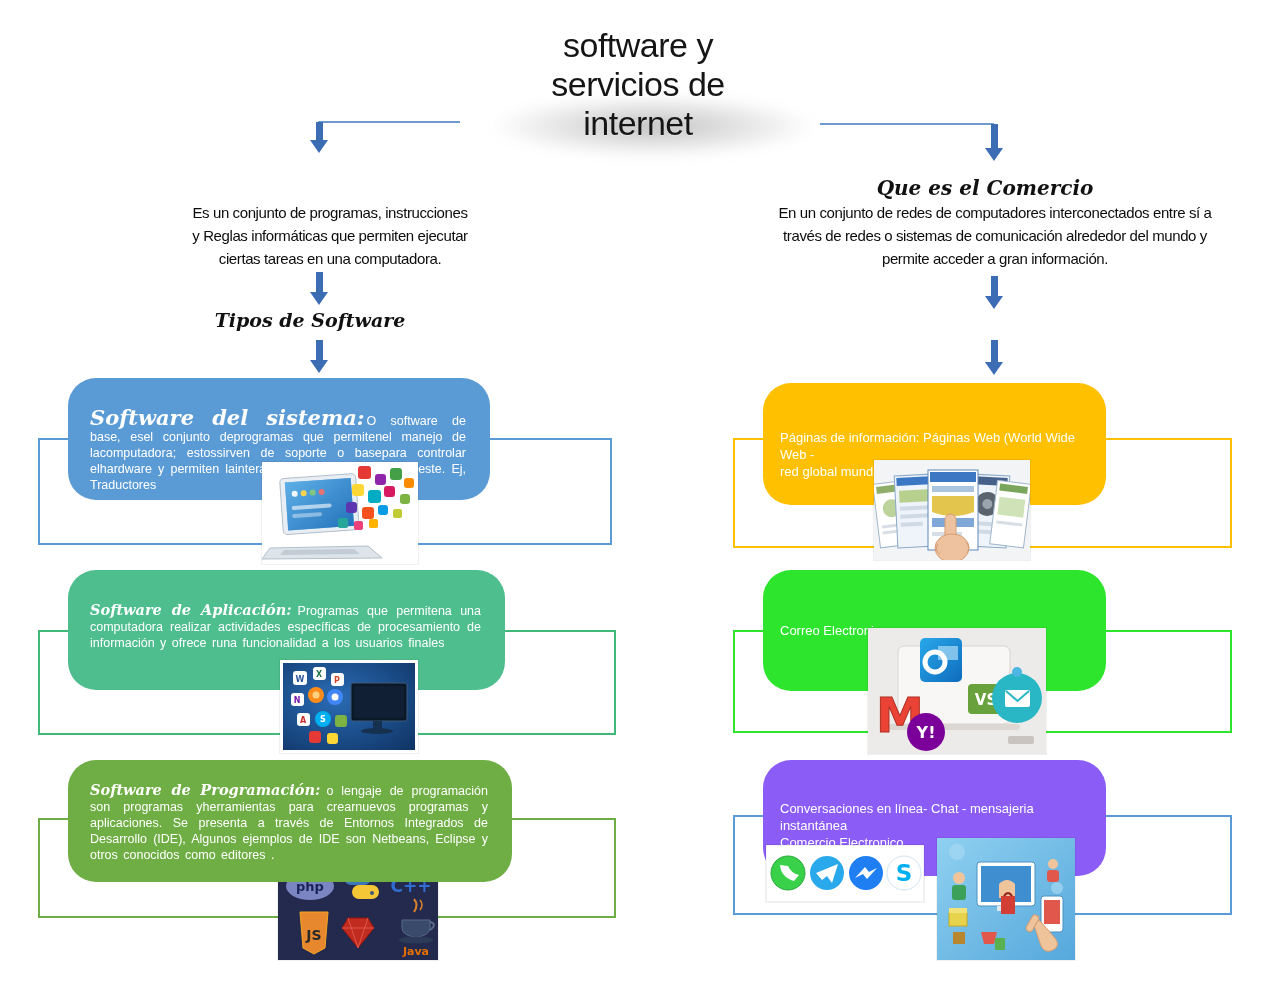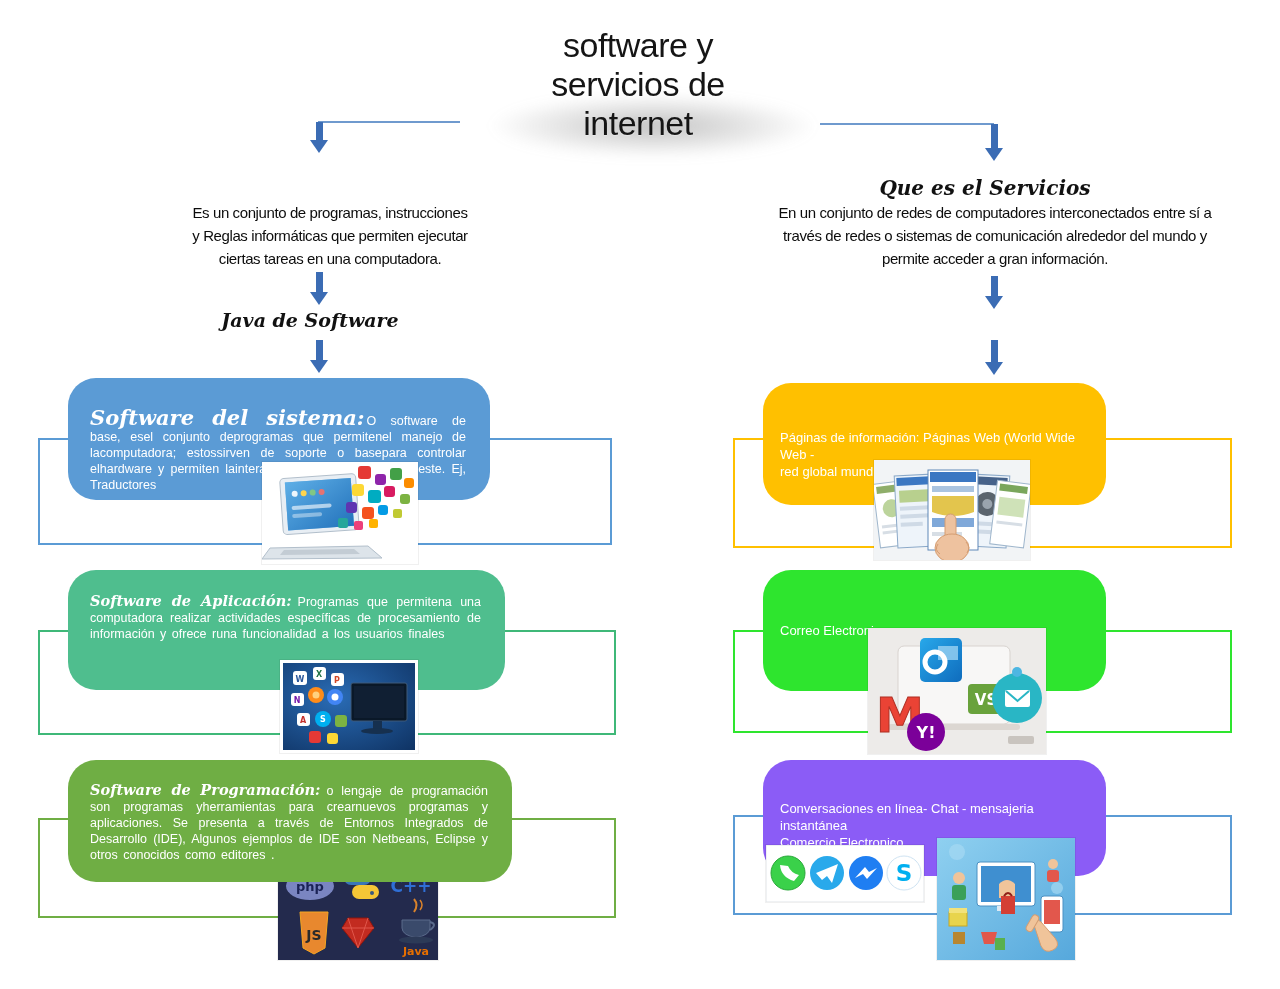--- a/index.html
+++ b/index.html
@@ -81,27 +81,27 @@
       <div class="head"></div>
   </div>
 
   <div class="abs branch-desc" style="left:160px; top:201px; width:340px;">Es un conjunto de programas, instrucciones
 y Reglas informáticas que permiten ejecutar
 ciertas tareas en una computadora.</div>
   <div class="abs arrow-down" style="left:310px; top:272px;">
     <div class="stem" style="height:20px;"></div>
       <div class="head"></div>
   </div>
-  <div class="abs script branch-sub" style="left:160px; top:309px; width:300px;">Java de Software</div>
+  <div class="abs script branch-sub" style="left:160px; top:309px; width:300px;">Tipos de Software</div>
   <div class="abs arrow-down" style="left:310px; top:340px;">
     <div class="stem" style="height:20px;"></div>
       <div class="head"></div>
   </div>
 
-  <div class="abs script branch-heading" style="left:835px; top:176px; width:300px;">Que es el Servicios</div>
+  <div class="abs script branch-heading" style="left:835px; top:176px; width:300px;">Que es el Comercio</div>
   <div class="abs branch-desc" style="left:770px; top:201px; width:450px;">En un conjunto de redes de computadores interconectados entre sí a
 través de redes o sistemas de comunicación alrededor del mundo y
 permite acceder a gran información.</div>
   <div class="abs arrow-down" style="left:985px; top:276px;">
     <div class="stem" style="height:20px;"></div>
       <div class="head"></div>
   </div>
   <div class="abs arrow-down" style="left:985px; top:340px;">
     <div class="stem" style="height:22px;"></div>
       <div class="head"></div>
@@ -152,21 +152,21 @@
           <linearGradient id="scr" x1="0" y1="0" x2="1" y2="1">
         <stop offset="0" stop-color="#7fc4f0"></stop>
             <stop offset="1" stop-color="#1b5fa8"></stop>
           </linearGradient>
         </defs>
     </svg>
   </div>
 
   <div class="abs outline-rect" style="left:38px; top:630px; width:578px; height:105px; border-color:#3fb878;"></div>
   <div class="abs round-box" style="left:68px; top:570px; width:437px; height:120px; background:#4FBE8E;">
-    <div class="inner" style="padding-top:23px;">
+    <div class="inner" style="padding-top:32px;">
       <p class="box-text"><span class="script box-title-sm">Software de Aplicación:</span><span>Programas que permitena una computadora realizar actividades específicas de procesamiento de información y ofrece runa funcionalidad a los usuarios finales</span></p>
     </div>
   </div>
   <div class="abs img-frame" style="left:280px; top:660px; width:138px; height:93px; border:3px solid #fff;">
     <svg width="132" height="87" viewBox="0 0 132 87">
       <rect width="132" height="87" fill="url(#mbg)"></rect>
       <g>
         <rect x="68" y="20" width="56" height="38" rx="2" fill="#0a1828" stroke="#3e5a7a"></rect>
         <rect x="71" y="23" width="50" height="32" fill="#101f33"></rect>
         <rect x="90" y="58" width="9" height="8" fill="#16304f"></rect>

